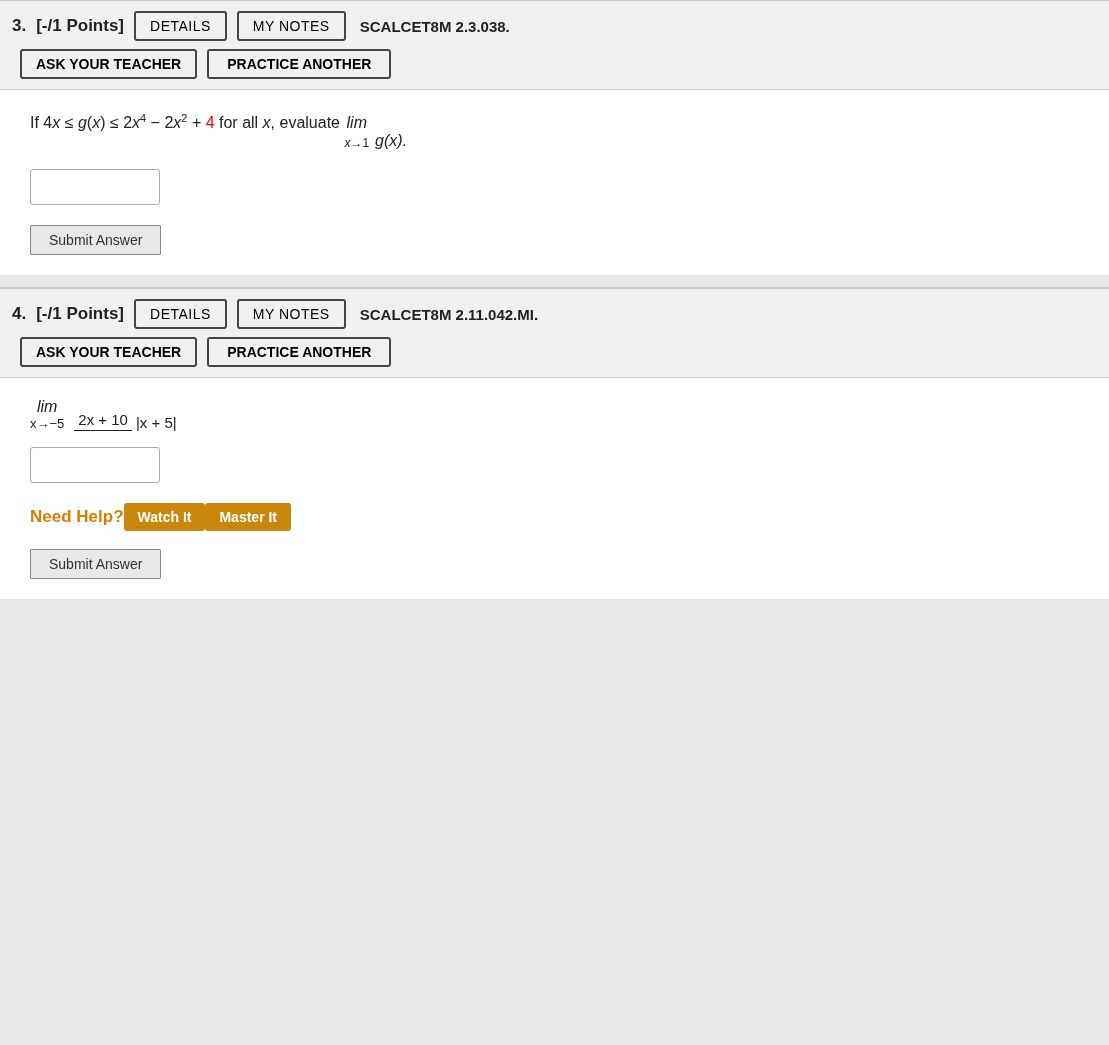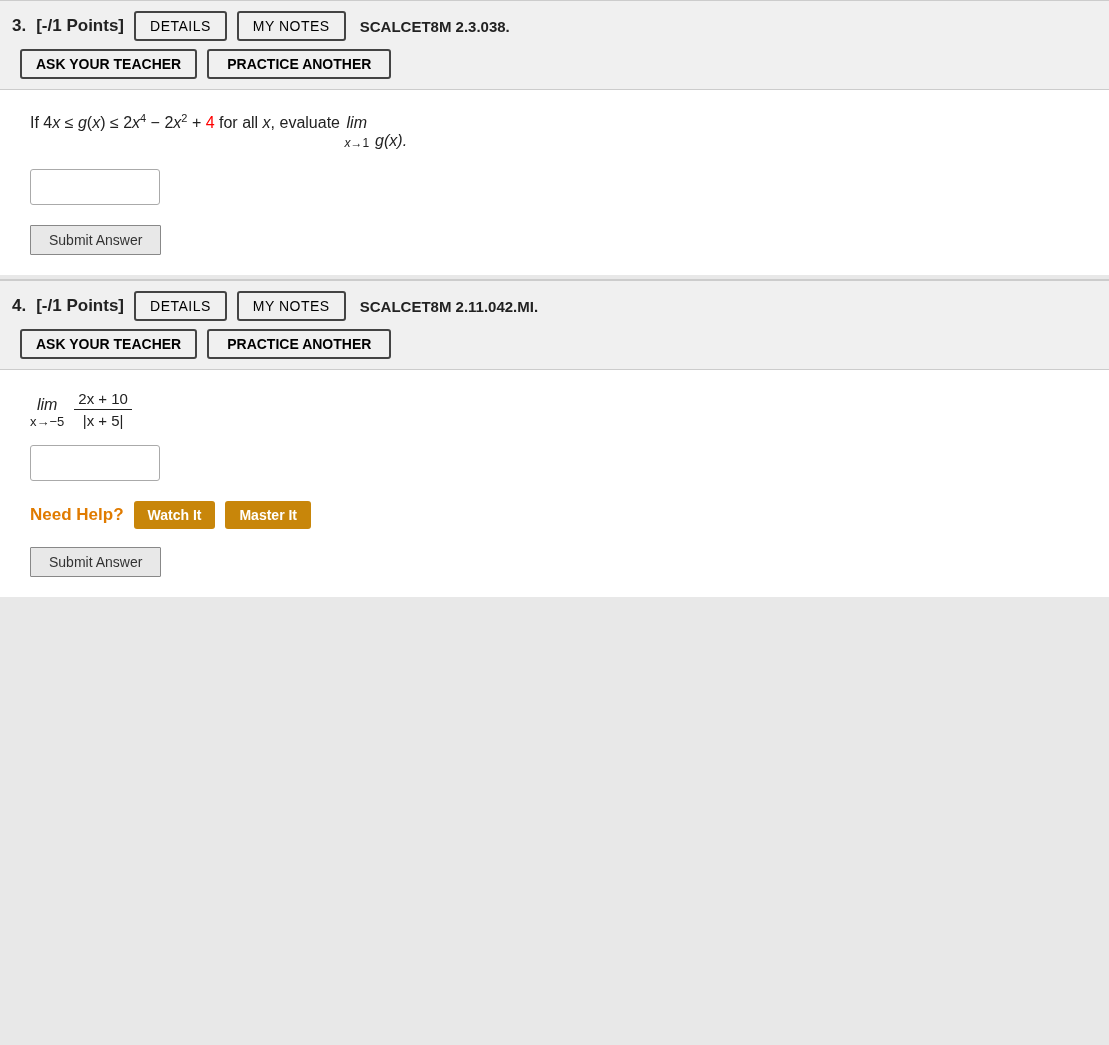--- a/index.html
+++ b/index.html
@@ -69,21 +69,21 @@
       border: 2px solid #444;
       background: #f0f0f0;
       padding: 5px 18px;
       font-size: 14px;
       font-weight: bold;
       cursor: pointer;
       border-radius: 3px;
     }
     .question-body {
       background: #fff;
-      margin: 0 0 4px 0;
+      margin: 0 0 12px 0;
       padding: 20px 30px 20px 30px;
     }
     .question-text {
       font-size: 16px;
       margin-bottom: 16px;
       line-height: 1.6;
     }
     .math-expression {
       font-style: italic;
     }
@@ -121,37 +121,36 @@
     }
     .lim-word {
       font-style: italic;
       font-size: 16px;
     }
     .lim-sub {
       font-size: 13px;
     }
     .fraction {
       display: inline-flex;
-      flex-direction: column;
+      flex-direction: row;
       align-items: center;
       vertical-align: middle;
     }
     .fraction .numerator {
       border-bottom: 1.5px solid #222;
       padding: 0 4px 2px 4px;
       font-size: 15px;
     }
     .fraction .denominator {
       padding: 2px 4px 0 4px;
       font-size: 15px;
     }
     .need-help-row {
       display: flex;
       align-items: center;
-      gap: 10px;
       margin-bottom: 18px;
     }
     .need-help-label {
       color: #e07b00;
       font-weight: bold;
       font-size: 17px;
     }
     .btn-watch {
       background: #c8860a;
       color: #fff;

